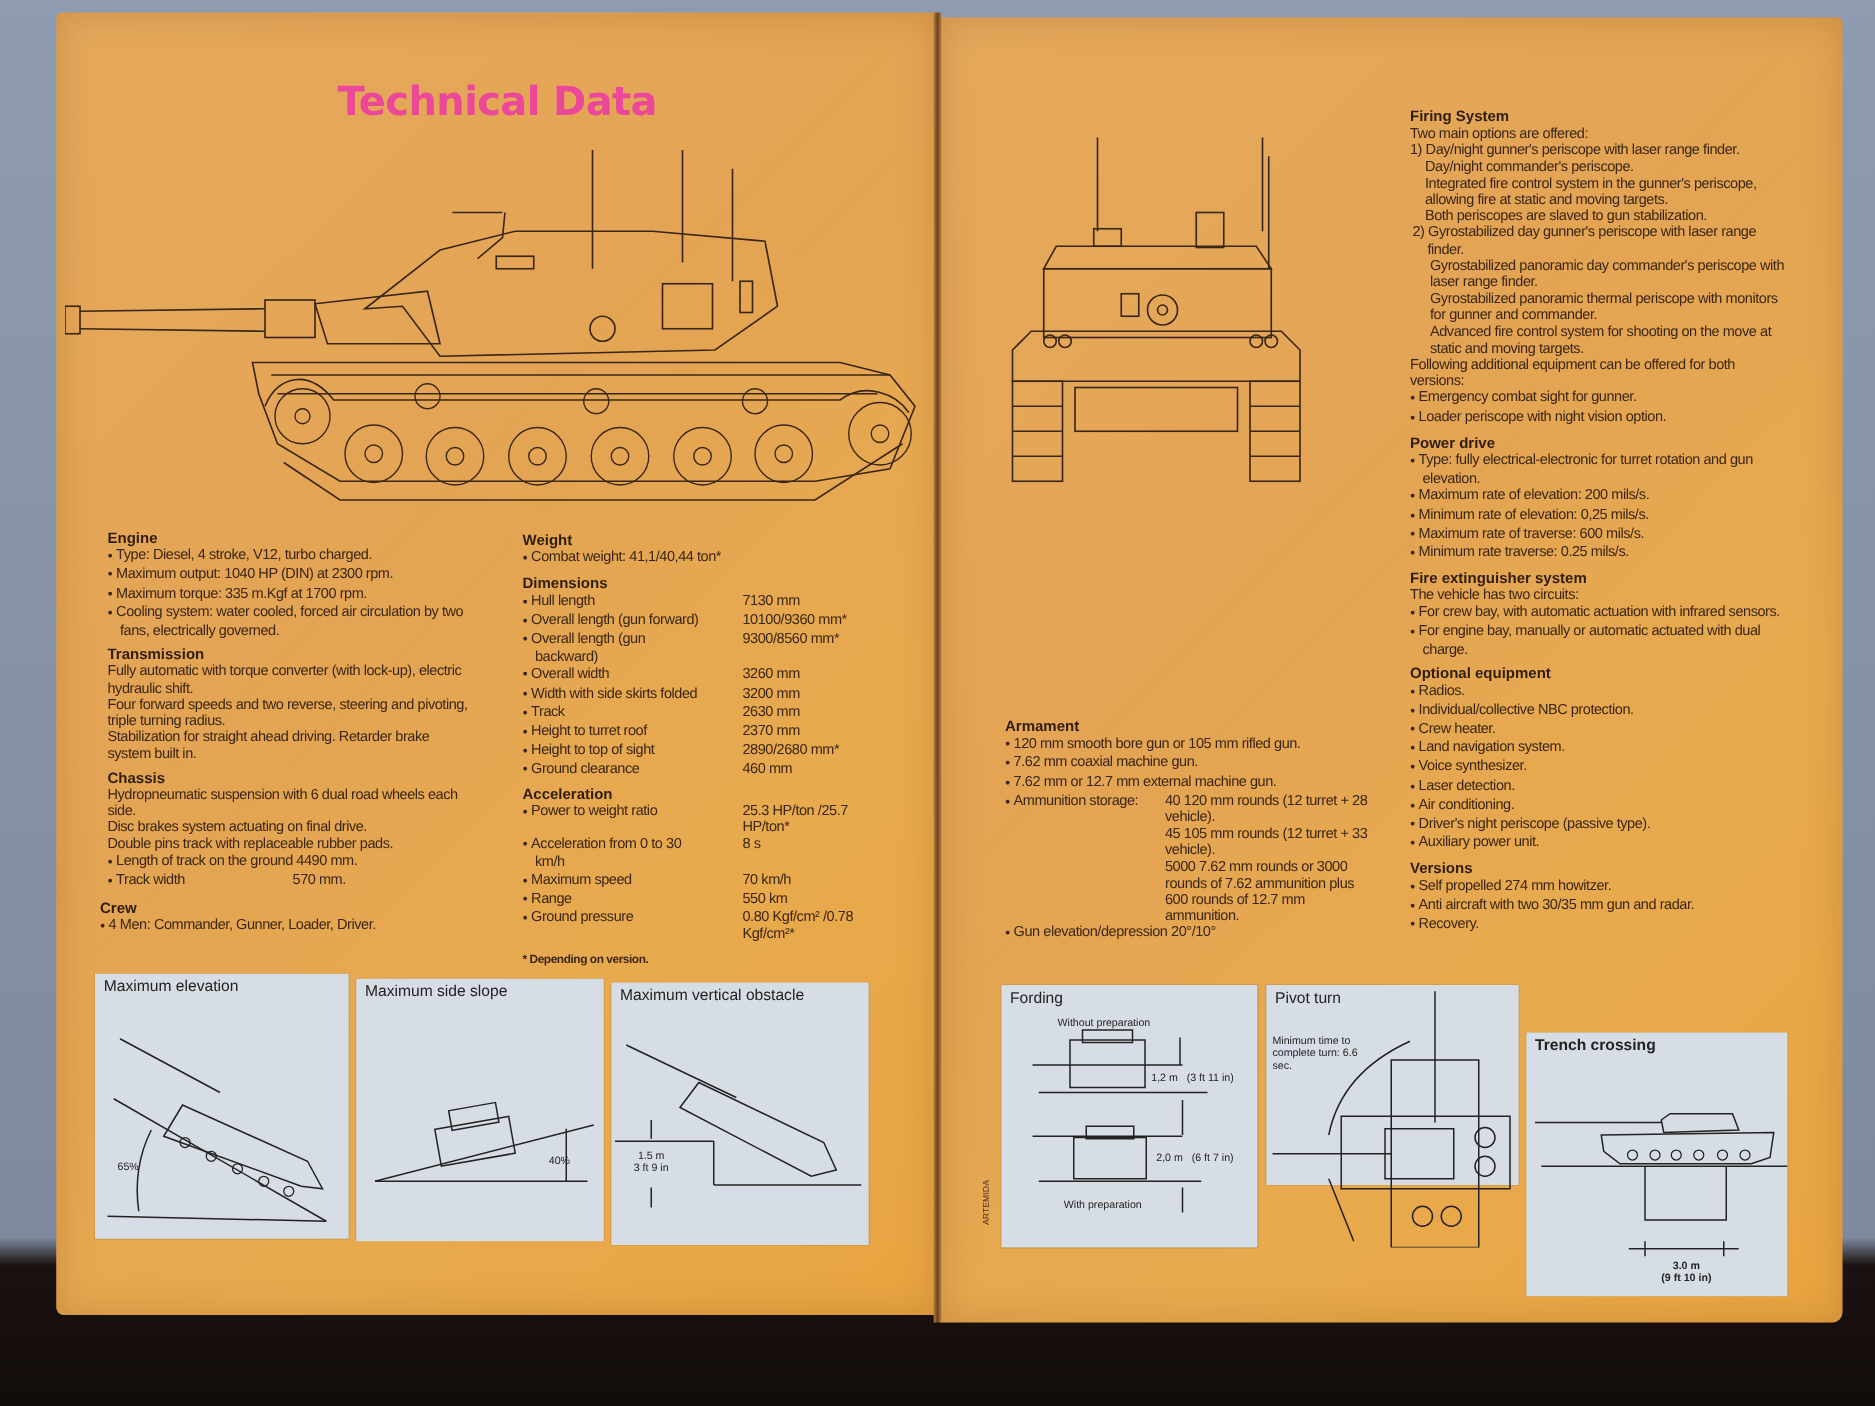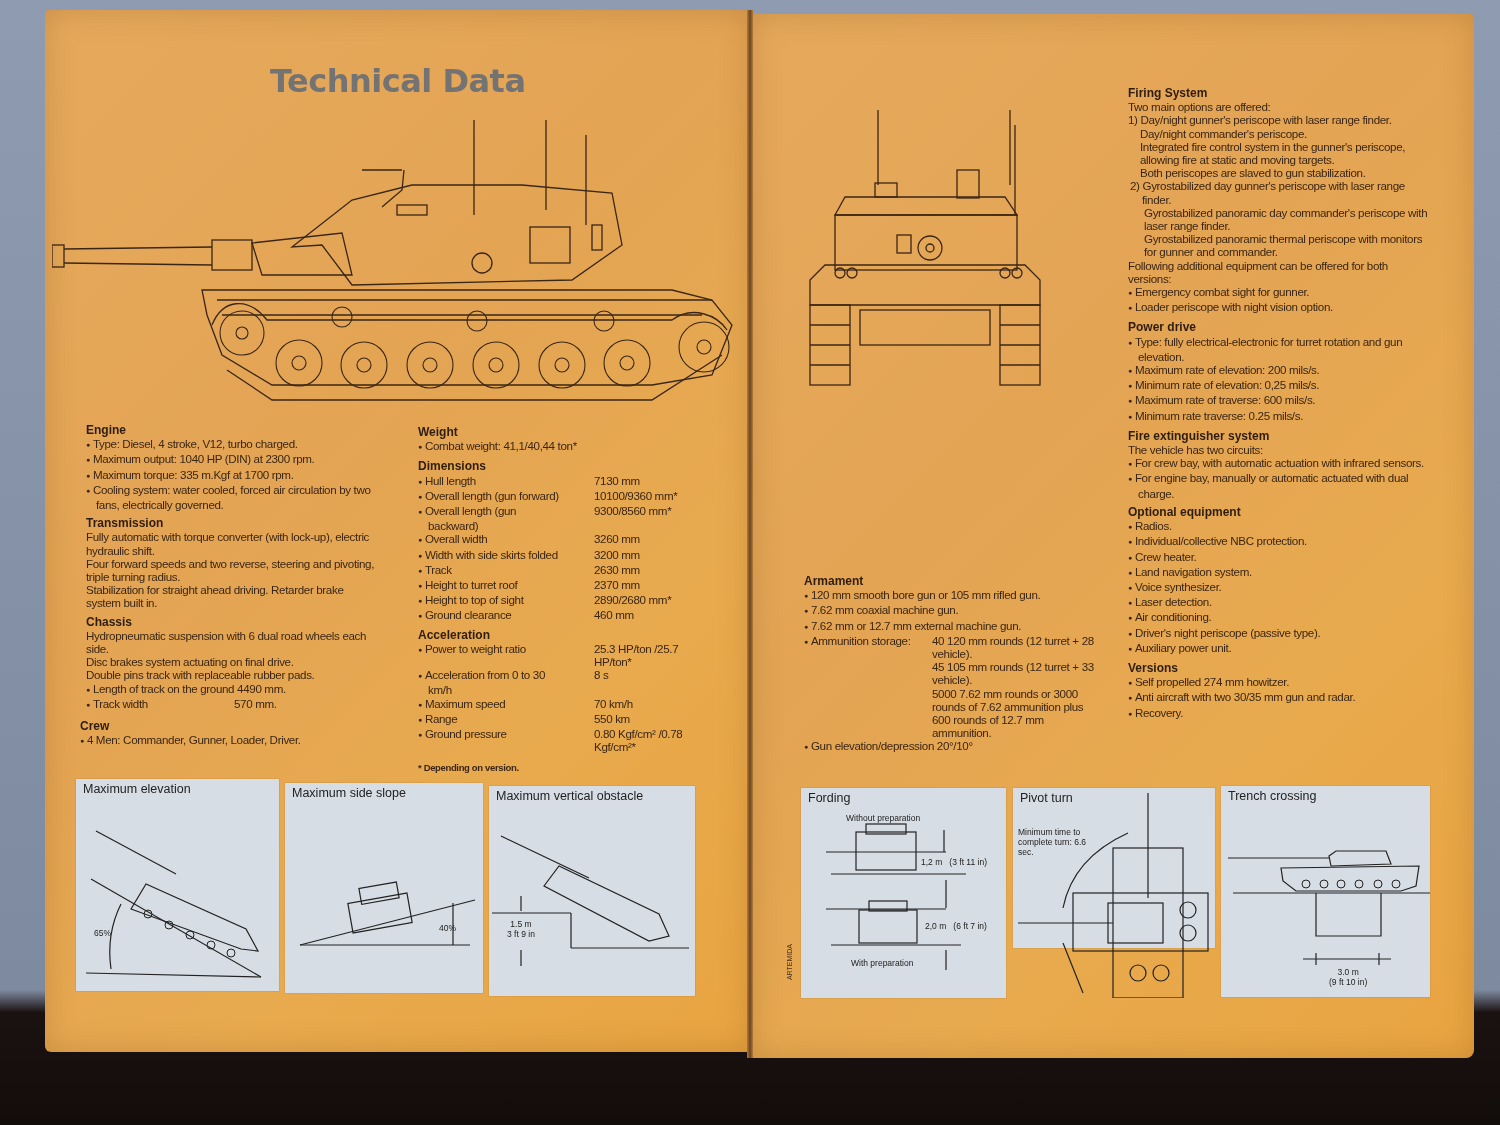--- a/index.html
+++ b/index.html
@@ -15,21 +15,21 @@
     background: linear-gradient(135deg, #e6a95c 0%, #e3a454 40%, #e8aa4e 70%, #e9a440 100%);
     box-shadow: inset 0 0 30px rgba(120,70,20,0.25);
   }
   .page.left { left: 45px; top: 10px; width: 705px; height: 1042px; border-radius: 4px 0 0 6px; }
   .page.right { left: 752px; top: 14px; width: 722px; height: 1044px; border-radius: 0 4px 8px 0; }
   .spine { position: absolute; left: 747px; top: 10px; width: 6px; height: 1048px;
     background: linear-gradient(90deg, #b27a3a, #6b4520, #b27a3a); }
   .title {
     position: absolute; left: 270px; top: 62px;
     font-family: "DejaVu Sans", sans-serif; font-weight: bold; font-size: 32px;
-    color: #737373; letter-spacing: -0.5px;
+    color: #ec4899; letter-spacing: -0.5px;
   }
   .txt { position: absolute; font-size: 11.6px; line-height: 13.2px; color: #3b2616; letter-spacing: -0.35px; }
   .txt h4 { font-size: 12px; font-weight: bold; color: #2f1d10; margin-top: 4px; margin-bottom: 0; letter-spacing: 0; }
   .txt h4:first-child { margin-top: 0; }
   .txt .b { padding-left: 10px; text-indent: -10px; }
   .txt .b::before { content: "\25CF"; font-size: 7px; margin-right: 3px; position: relative; top: -1px; }
   .txt .ind { padding-left: 12px; }
   .row { display: flex; }
   .row .k { width: 176px; padding-left: 10px; text-indent: -10px; }
   .row .k::before { content: "\25CF"; font-size: 7px; margin-right: 3px; position: relative; top: -1px; }
@@ -231,20 +231,21 @@
 <div class="txt" style="left:1128px;top:87px;width:300px;">
   <h4>Firing System</h4>
   <div>Two main options are offered:</div>
   <div style="padding-left:12px;text-indent:-12px">1) Day/night gunner's periscope with laser range finder.</div>
   <div class="ind">Day/night commander's periscope.</div>
   <div class="ind">Integrated fire control system in the gunner's periscope, allowing fire at static and moving targets.</div>
   <div class="ind">Both periscopes are slaved to gun stabilization.</div>
   <div style="padding-left:14px;text-indent:-12px">2) Gyrostabilized day gunner's periscope with laser range finder.</div>
   <div class="ind" style="padding-left:16px">Gyrostabilized panoramic day commander's periscope with laser range finder.</div>
   <div class="ind" style="padding-left:16px">Gyrostabilized panoramic thermal periscope with monitors for gunner and commander.</div>
+  <div class="ind" style="padding-left:16px">Advanced fire control system for shooting on the move at static and moving targets.</div>
   <div>Following additional equipment can be offered for both versions:</div>
   <div class="b">Emergency combat sight for gunner.</div>
   <div class="b">Loader periscope with night vision option.</div>
 
   <h4 style="margin-top:6px">Power drive</h4>
   <div class="b">Type: fully electrical-electronic for turret rotation and gun elevation.</div>
   <div class="b">Maximum rate of elevation: 200 mils/s.</div>
   <div class="b">Minimum rate of elevation: 0,25 mils/s.</div>
   <div class="b">Maximum rate of traverse: 600 mils/s.</div>
   <div class="b">Minimum rate traverse: 0.25 mils/s.</div>
@@ -363,21 +364,21 @@
       <path d="M50 120 Q 60 70 115 45"></path>
       <path d="M50 155 Q 60 180 70 205"></path>
       <circle cx="175" cy="122" r="8"></circle>
         <circle cx="175" cy="145" r="8"></circle>
       <circle cx="125" cy="185" r="8"></circle>
         <circle cx="148" cy="185" r="8"></circle>
     </g>
   </svg>
 </div>
 
-<div class="panel" style="left:1221px;top:786px;width:209px;height:211px;">
+<div class="panel" style="left:1221px;top:826px;width:209px;height:211px;font-weight:bold;">
   <div class="ptitle">Trench crossing</div>
   <svg width="209" height="211">
     <g fill="none" stroke="#222" stroke-width="1.2">
       <line x1="12" y1="107" x2="209" y2="107"></line>
       <path d="M95 107 L95 150 L160 150 L160 107"></path>
       <path d="M60 82 L198 80 L195 100 L180 105 L75 105 L62 95 Z"></path>
       <path d="M108 70 L115 65 L165 65 L170 78 L110 80 Z"></path>
       <line x1="7" y1="72" x2="108" y2="72"></line>
       <line x1="82" y1="173" x2="170" y2="173"></line>
       <line x1="95" y1="167" x2="95" y2="179"></line>

